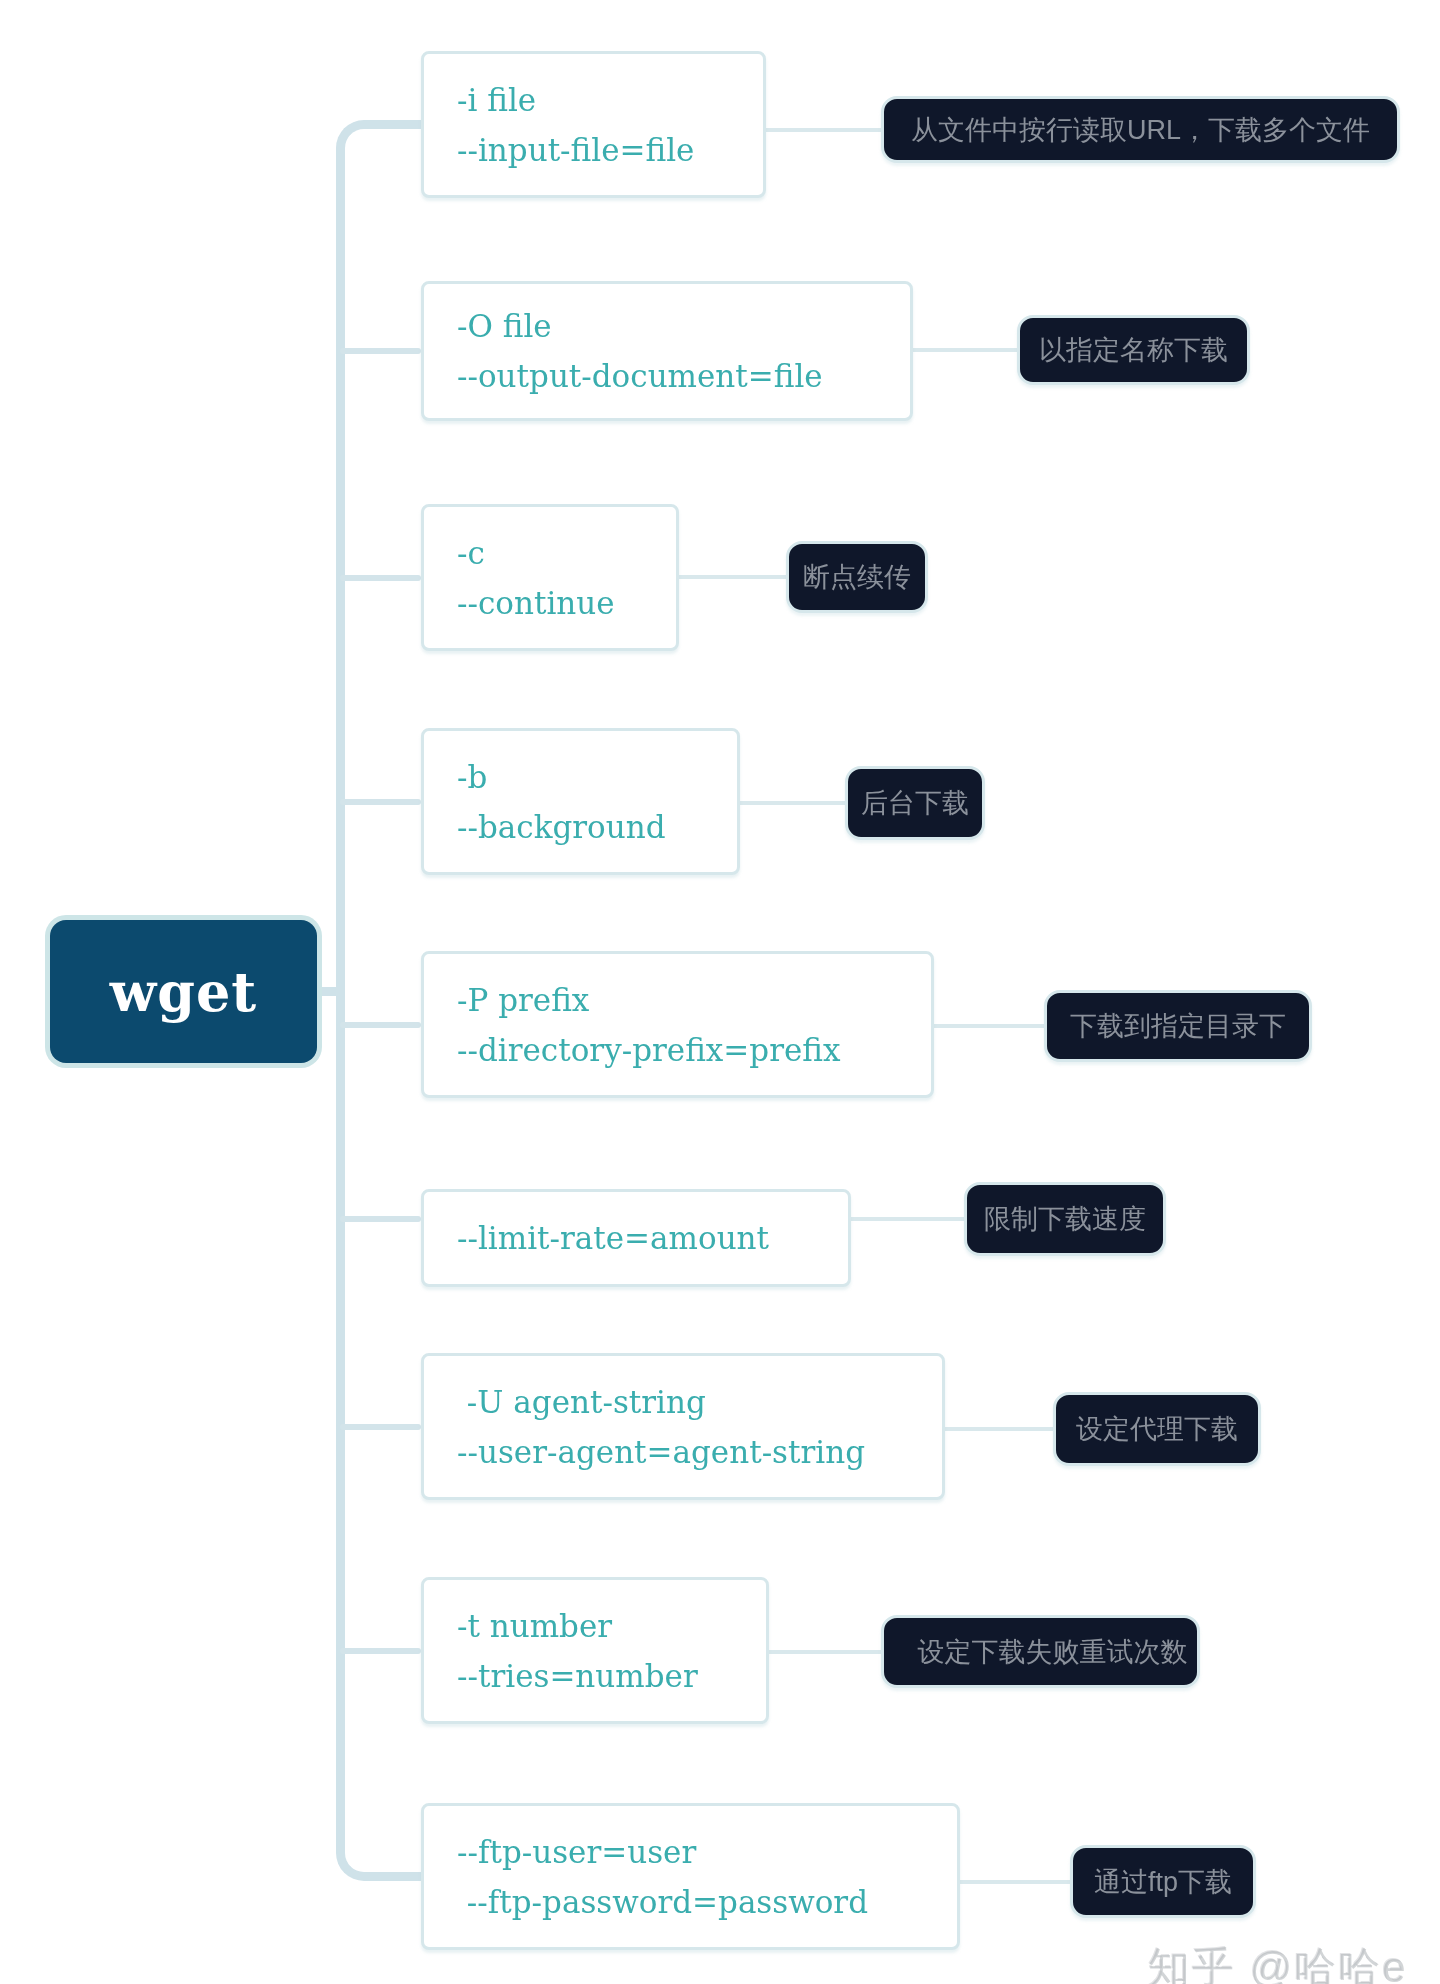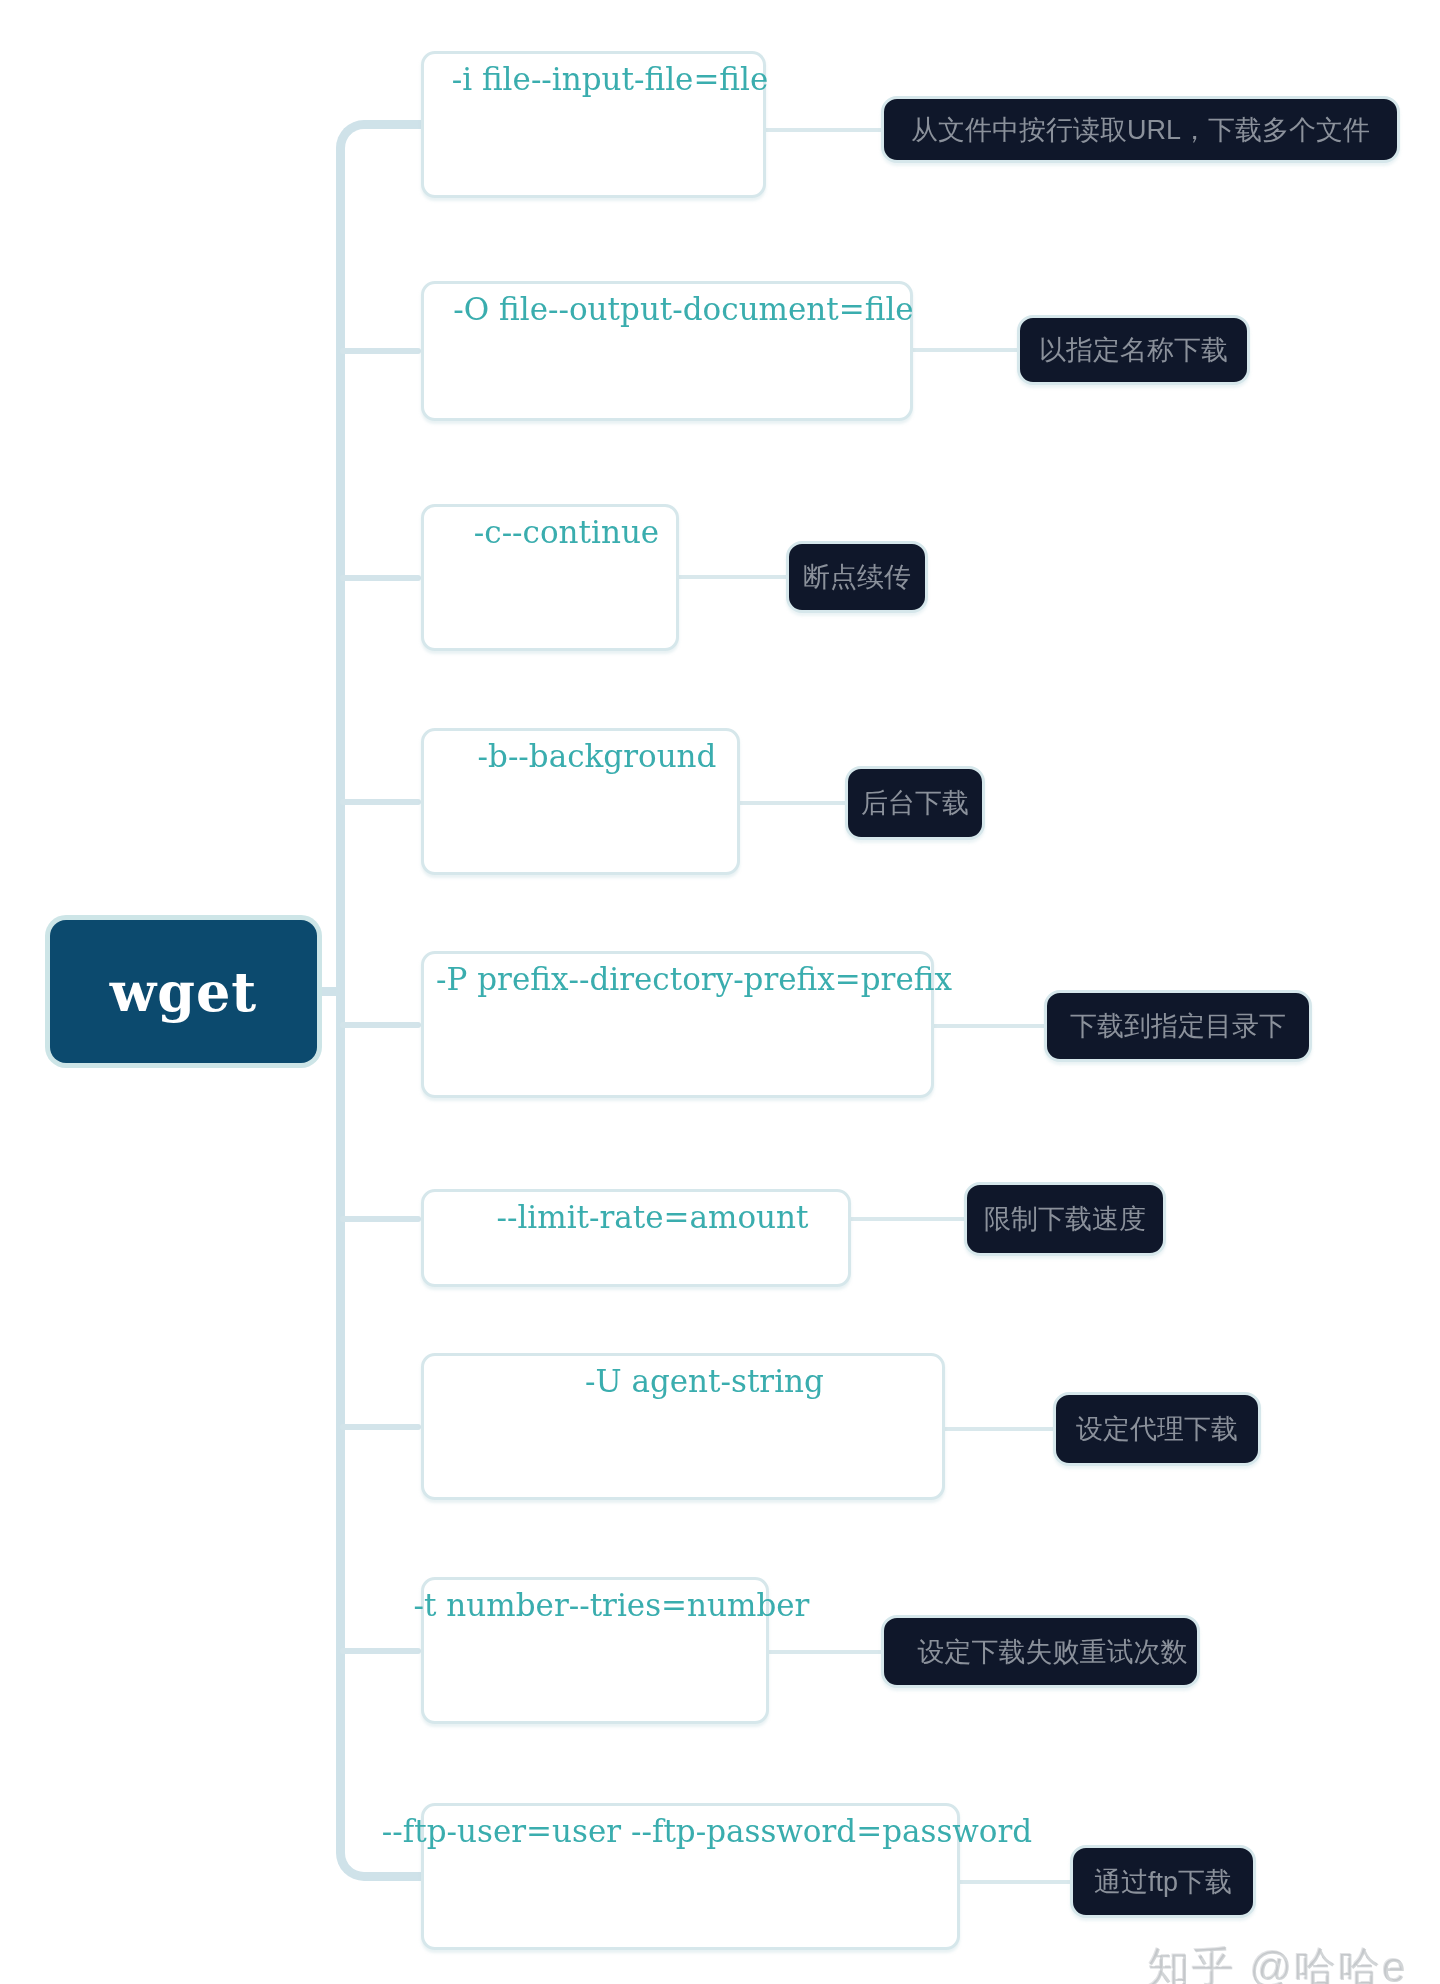--- a/index.html
+++ b/index.html
@@ -40,23 +40,23 @@
   .branch-connector{
     position:absolute;height:6px;background:#d3e4ea;border-radius:3px;
   }
   .desc-connector{
     position:absolute;height:4px;background:#d9e8ec;
   }
   .option-node{
     position:absolute;
     background:#ffffff;
     border:3px solid #d6e7eb;
-    border-radius:14px;
+    border-radius:8px;
     box-sizing:border-box;
-    display:flex;flex-direction:row;justify-content:center;
+    display:flex;flex-direction:column;justify-content:center;
     padding-left:33px;
     box-shadow:0 3px 3px rgba(190,215,222,0.35);
   }
   .option-line{
     color:#3aadae;
     font-size:31px;
     line-height:50px;
     white-space:pre;
     font-family:"DejaVu Serif","Liberation Serif",serif;
   }
@@ -149,20 +149,21 @@
       <div class="option-node" style="left: 421px; top: 1170px; width: 430px; height: 98px; margin-top: 19px;">
         <div class="option-line">--limit-rate=amount</div>
       </div>
       <div class="desc-node" style="left: 964px; top: 1182px; width: 202px; height: 74px;">
         <span class="desc-label">限制下载速度</span>
       </div>
       <div class="branch-connector" style="left: 340px; top: 1423.5px; width: 81px;"></div>
       <div class="desc-connector" style="left: 945px; top: 1427px; width: 108px;"></div>
       <div class="option-node" style="left: 421px; top: 1353px; width: 524px; height: 147px;">
         <div class="option-line"> -U agent-string</div>
+        <div class="option-line">--user-agent=agent-string</div>
       </div>
       <div class="desc-node" style="left: 1053px; top: 1392px; width: 208px; height: 74px;">
         <span class="desc-label">设定代理下载</span>
       </div>
       <div class="branch-connector" style="left: 340px; top: 1647.5px; width: 81px;"></div>
       <div class="desc-connector" style="left: 769px; top: 1649.5px; width: 112px;"></div>
       <div class="option-node" style="left: 421px; top: 1577px; width: 348px; height: 147px;">
         <div class="option-line">-t number</div>
         <div class="option-line">--tries=number</div>
       </div>

